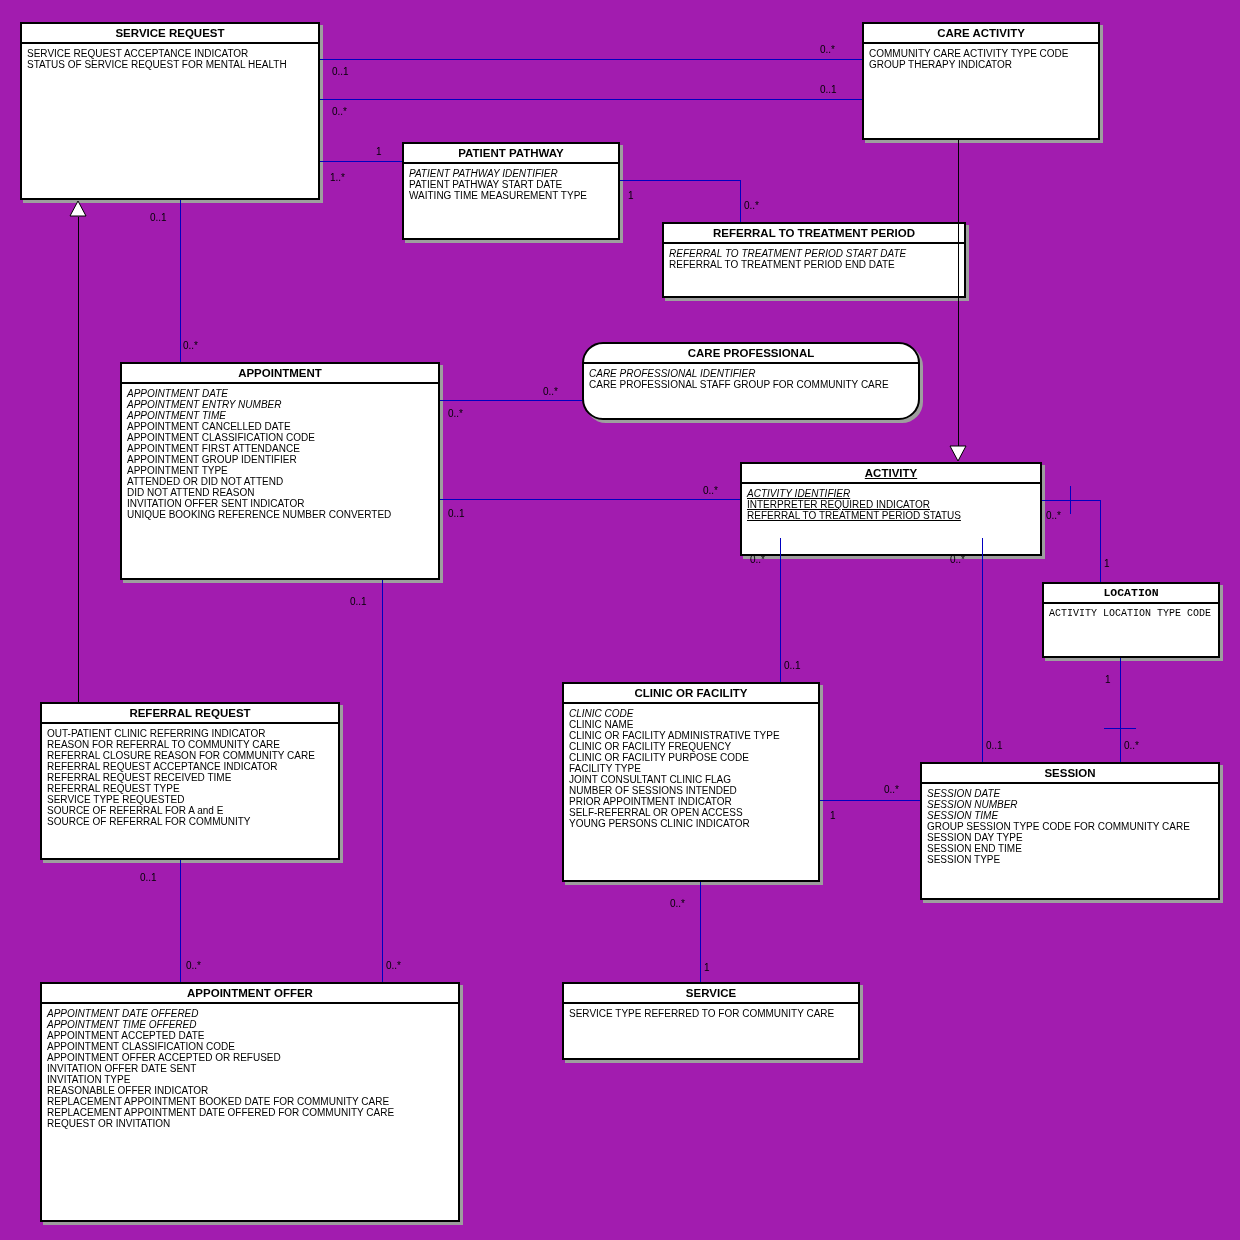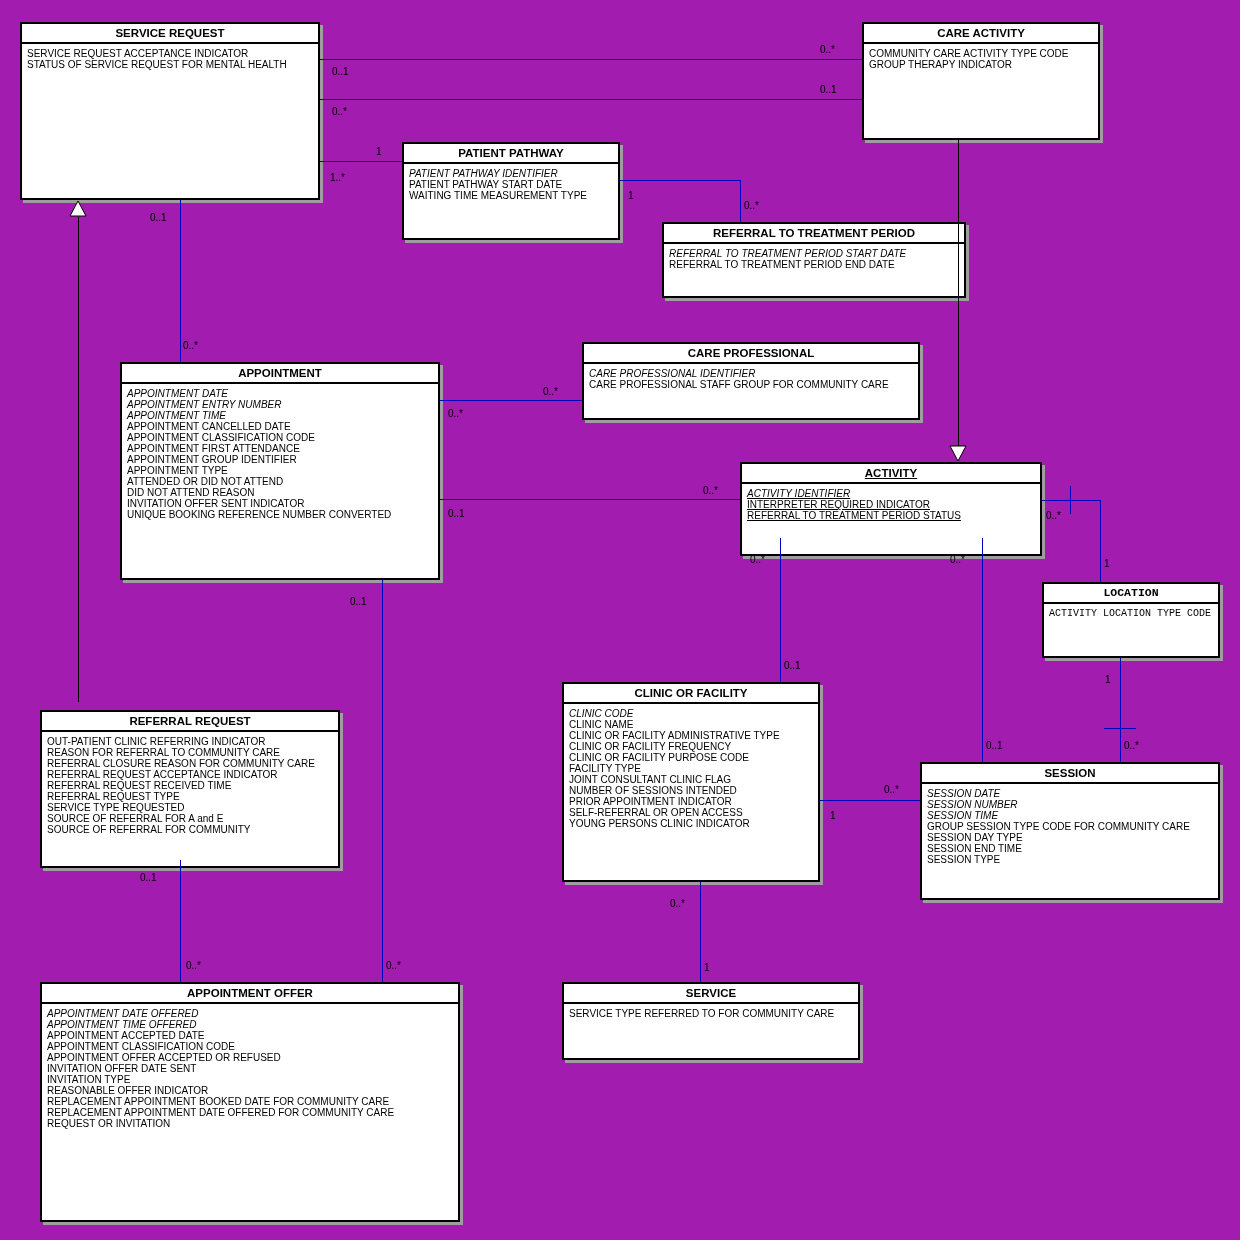--- a/index.html
+++ b/index.html
@@ -44,21 +44,21 @@
         <div class="attr">WAITING TIME MEASUREMENT TYPE</div>
       </div>
     </div>
     <div class="entity" style="left: 662px; top: 222px; width: 304px; height: 76px;">
       <div class="entity-title">REFERRAL TO TREATMENT PERIOD</div>
       <div class="entity-body">
         <div class="attr it">REFERRAL TO TREATMENT PERIOD START DATE</div>
         <div class="attr">REFERRAL TO TREATMENT PERIOD END DATE</div>
       </div>
     </div>
-    <div class="entity" style="left: 582px; top: 342px; width: 338px; height: 78px;">
+    <div class="entity" style="left: 582px; top: 342px; width: 338px; height: 78px; border-radius: 21px;">
       <div class="entity-title">CARE PROFESSIONAL</div>
       <div class="entity-body">
         <div class="attr it">CARE PROFESSIONAL IDENTIFIER</div>
         <div class="attr">CARE PROFESSIONAL STAFF GROUP FOR COMMUNITY CARE</div>
       </div>
     </div>
     <div class="entity" style="left: 120px; top: 362px; width: 320px; height: 218px;">
       <div class="entity-title">APPOINTMENT</div>
       <div class="entity-body">
         <div class="attr it">APPOINTMENT DATE</div>
@@ -110,21 +110,21 @@
       <div class="entity-body">
         <div class="attr it">SESSION DATE</div>
         <div class="attr it">SESSION NUMBER</div>
         <div class="attr it">SESSION TIME</div>
         <div class="attr">GROUP SESSION TYPE CODE FOR COMMUNITY CARE</div>
         <div class="attr">SESSION DAY TYPE</div>
         <div class="attr">SESSION END TIME</div>
         <div class="attr">SESSION TYPE</div>
       </div>
     </div>
-    <div class="entity" style="left: 40px; top: 702px; width: 300px; height: 158px; margin-top: 8px;">
+    <div class="entity" style="left: 40px; top: 702px; width: 300px; height: 158px;">
       <div class="entity-title">REFERRAL REQUEST</div>
       <div class="entity-body">
         <div class="attr">OUT-PATIENT CLINIC REFERRING INDICATOR</div>
         <div class="attr">REASON FOR REFERRAL TO COMMUNITY CARE</div>
         <div class="attr">REFERRAL CLOSURE REASON FOR COMMUNITY CARE</div>
         <div class="attr">REFERRAL REQUEST ACCEPTANCE INDICATOR</div>
         <div class="attr">REFERRAL REQUEST RECEIVED TIME</div>
         <div class="attr">REFERRAL REQUEST TYPE</div>
         <div class="attr">SERVICE TYPE REQUESTED</div>
         <div class="attr">SOURCE OF REFERRAL FOR A and E</div>

